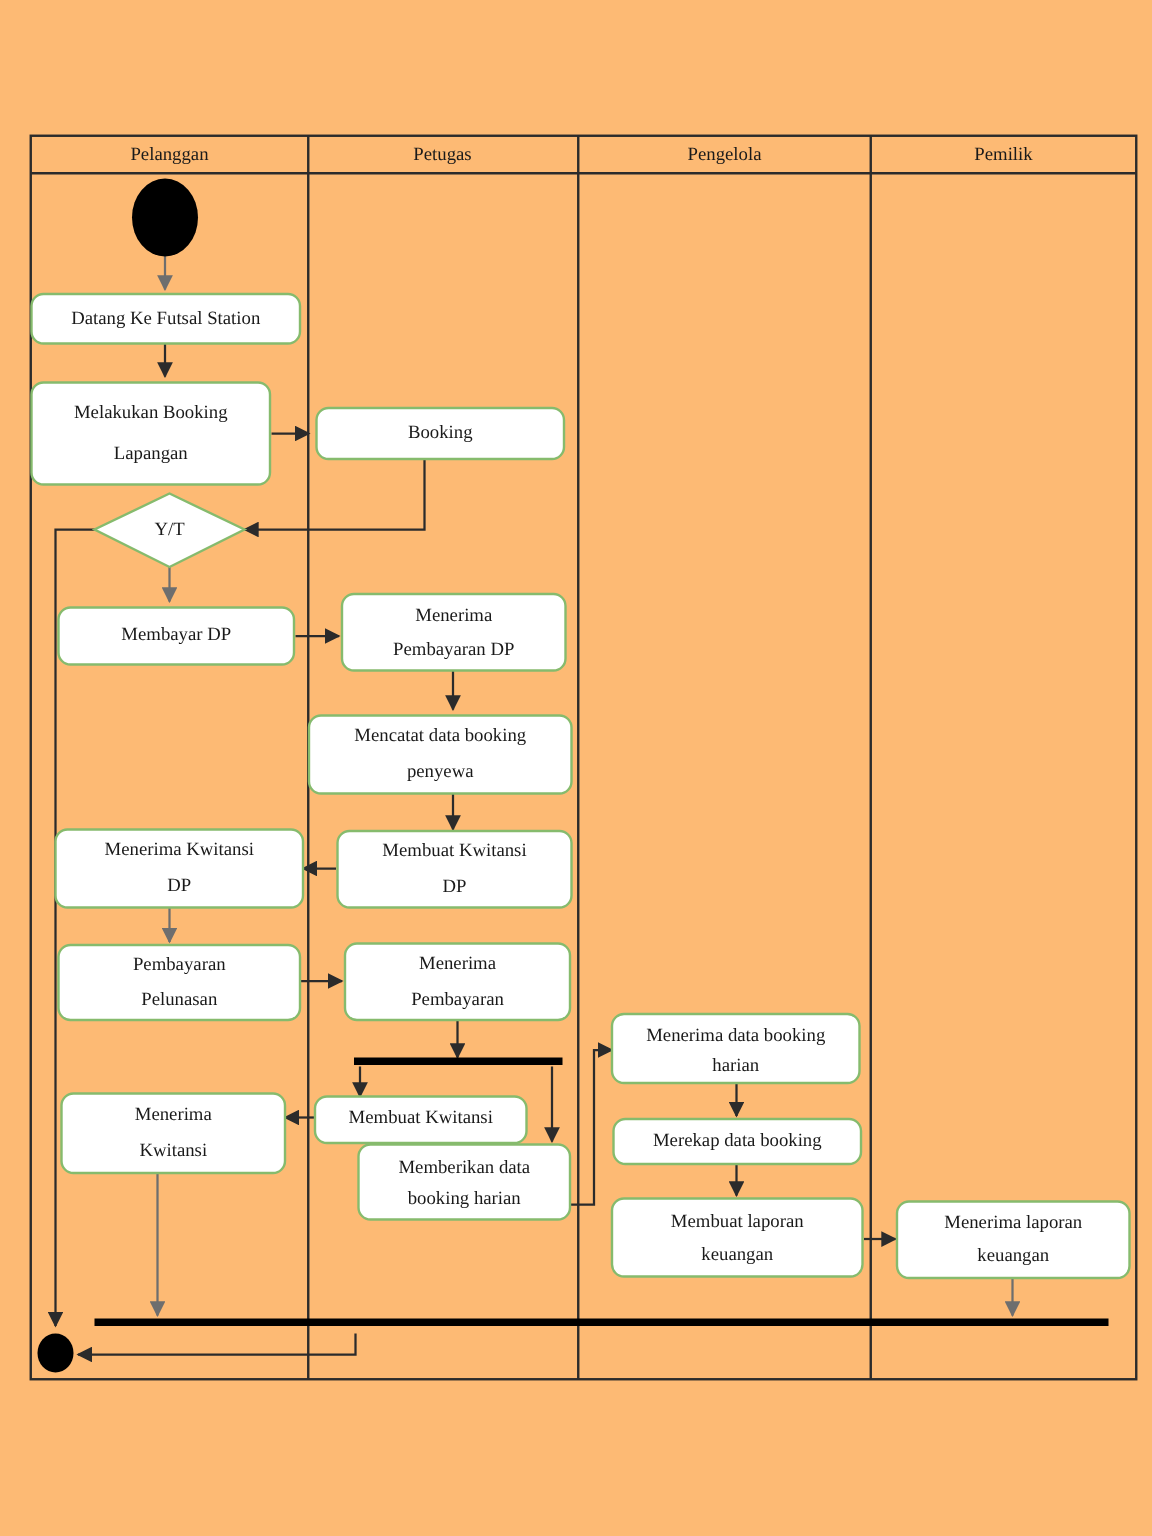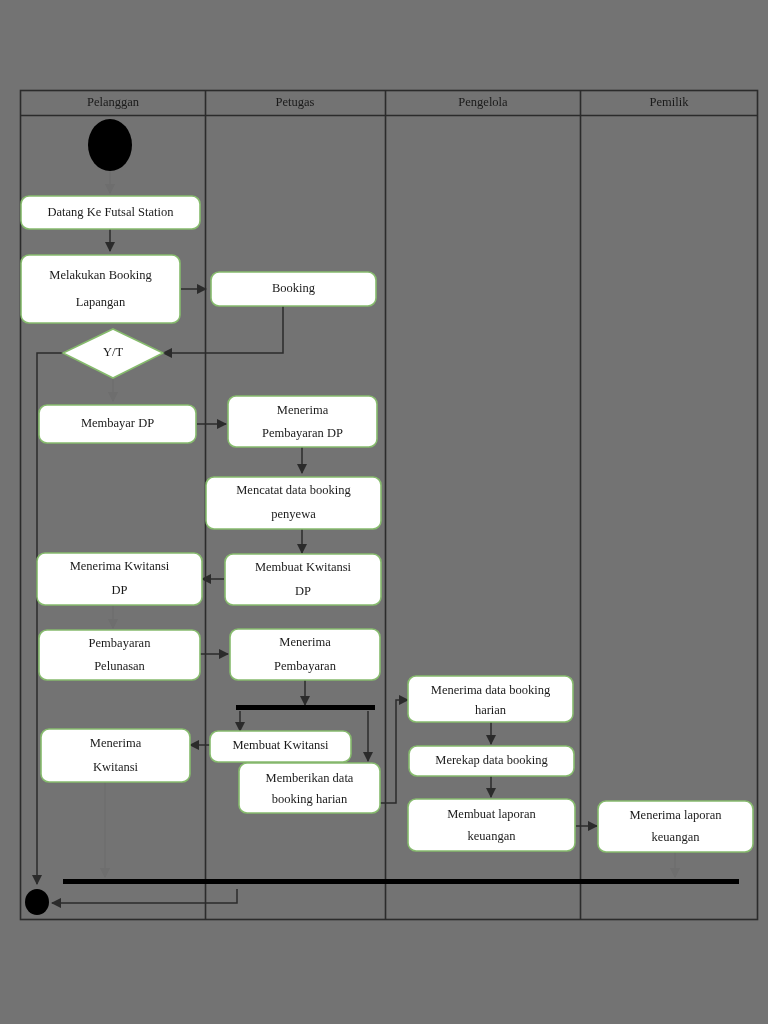--- a/index.html
+++ b/index.html
@@ -10,21 +10,21 @@
   body {
     width: 768px;
     height: 1024px;
     font-family: "Liberation Serif", "DejaVu Serif", serif;
     overflow: hidden;
   }
   #diagram-root {
     position: relative;
     width: 768px;
     height: 1024px;
-    background: #737373;
+    background: #fdba74;
     text-decoration: underline;
   }
   svg.canvas {
     position: absolute;
     top: 0;
     left: 0;
     width: 768px;
     height: 1024px;
     display: block;
   }

